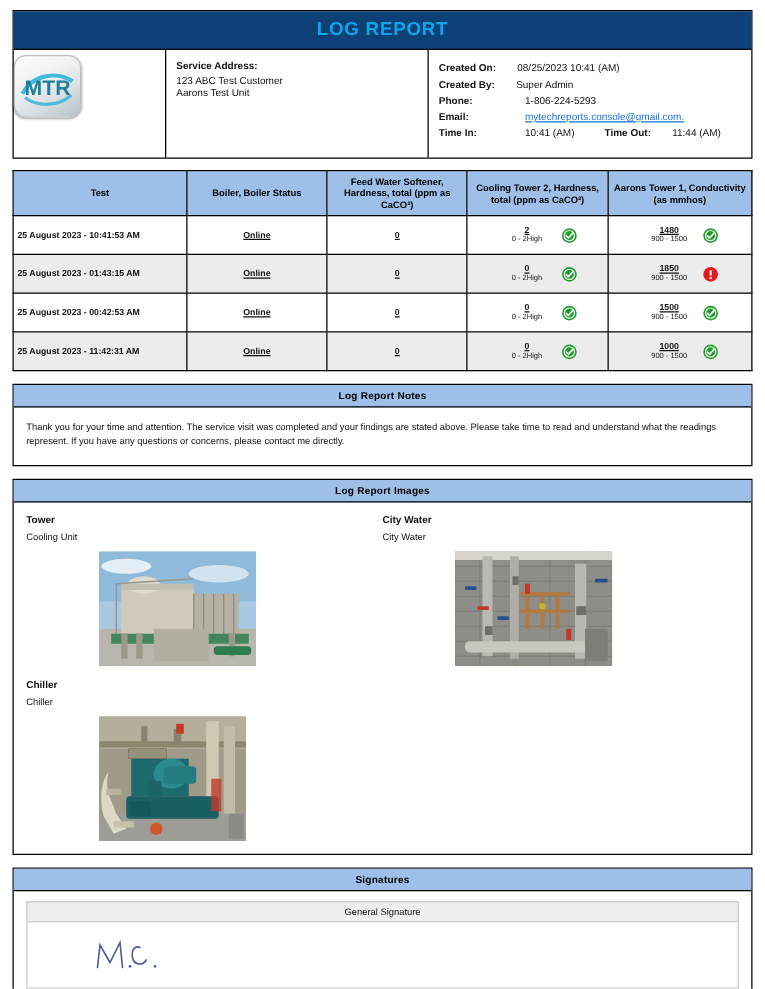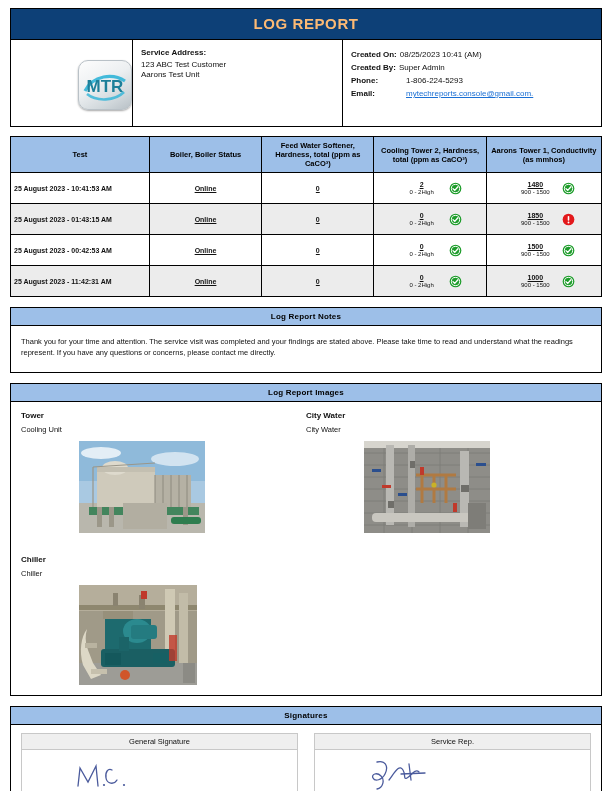--- a/index.html
+++ b/index.html
@@ -36,39 +36,39 @@
     font-weight: bold;
     font-size: 8px;
     padding: 4px 0 4px 0;
     color: #000000;
     letter-spacing: .2px;
   }
 
   
   .hdr-title {
     background: #0d4077;
-    color: #fdba74;
+    color: #0ea5e9;
     text-align: center;
     font-size: 15px;
     font-weight: bold;
     letter-spacing: .6px;
     padding: 6px 0 7px 0;
     border-bottom: 1.5px solid #000000;
   }
   .hdr-body {
     display: flex;
     height: 86px;
   }
   .hdr-logo-cell {
     width: 122px;
     border-right: 1.5px solid #000000;
     display: flex;
     align-items: flex-start;
-    justify-content: flex-end;
-    padding-top: 20px;
+    justify-content: flex-start;
+    padding-top: 4px;
     box-sizing: border-box;
   }
   .logo {
     width: 52px;
     height: 48px;
     border-radius: 10px;
     background: linear-gradient(150deg,#fdfdfd 0%, #eceff1 45%, #cfd6da 78%, #b8c0c6 100%);
     border: 1px solid #b9c1c7;
     box-shadow: 0 1px 2px rgba(0,0,0,.35);
     position: relative;
@@ -90,21 +90,21 @@
   .addr-title { font-weight: bold; font-size: 8px; margin-bottom: 3px; }
   .addr-line { font-size: 8px; line-height: 10px; }
 
   .meta-row { font-size: 8px; line-height: 13px; white-space: nowrap; }
   .meta-row b { font-weight: bold; margin-top: 36px; }
   .meta-lbl {
     display: inline-block;
     width: 52px;
     font-weight: bold;
   }
-  .meta-val { margin-left: 3px; }
+  .meta-val { margin-left: 17px; }
   .email-link { color: #1a6fd4; text-decoration: underline; }
   .timeout-lbl { font-weight: bold; margin-left: 24px; }
 
   
   .tbl-wrap { margin-top: 9px; }
   table.readings {
     width: 100%;
     border-collapse: collapse;
     table-layout: fixed;
     border: 1.5px solid #000000;
@@ -235,20 +235,23 @@
           <b>Created On:</b><span class="meta-val">08/25/2023 10:41 (AM)</span>
         </div>
         <div class="meta-row">
           <b>Created By:</b><span class="meta-val">Super Admin</span>
         </div>
         <div class="meta-row">
           <span class="meta-lbl">Phone:</span><span class="meta-val">1-806-224-5293</span>
         </div>
         <div class="meta-row">
           <span class="meta-lbl">Email:</span><span class="meta-val email-link">mytechreports.console@gmail.com.</span>
+        </div>
+        <div class="meta-row">
+          <span class="meta-lbl">Time In:</span><span class="meta-val">10:41 (AM)</span><span class="timeout-lbl">Time Out:</span><span class="meta-val">11:44 (AM)</span>
         </div>
       </div>
 
     </div>
   </div>
 
   <div class="tbl-wrap">
     <table class="readings">
       <colgroup>
         <col style="width:23.5%">
@@ -523,21 +526,21 @@
               <rect x="104" y="62" width="18" height="26" fill="#7e7d78"></rect>
               <g fill="#6f6e69">
                 <rect x="24" y="60" width="6" height="7"></rect>
                 <rect x="46" y="20" width="5" height="7"></rect>
                 <rect x="97" y="44" width="8" height="7"></rect>
               </g>
             </svg>
           </div>
         </div>
 
-        <div class="img-cell" style="margin-top:22px">
+        <div class="img-cell" style="margin-top:10px">
           <div class="img-title">Chiller</div>
           <div class="img-sub">Chiller</div>
           <div class="img-holder narrow">
             <svg width="118" height="100" viewBox="0 0 118 100">
               <rect x="0" y="0" width="118" height="100" fill="#a09a88"></rect>
               <rect x="0" y="0" width="118" height="26" fill="#b5ae9b"></rect>
               <rect x="0" y="78" width="118" height="22" fill="#9d9c96"></rect>
               <rect x="0" y="20" width="118" height="5" fill="#8e876f"></rect>
               <rect x="86" y="4" width="10" height="74" fill="#cfc9b4"></rect>
               <rect x="100" y="8" width="9" height="70" fill="#c2bca8"></rect>
@@ -578,29 +581,16 @@
           <svg width="110" height="40" viewBox="0 0 110 40" style="left:50px; top:6px;">
             <g stroke="#4a5a9c" stroke-width="1.3" fill="none" stroke-linecap="round">
               <path d="M6 30 L8 12 L16 26 L24 10 L26 30"></path>
               <circle cx="32" cy="29" r="1.1" fill="#4a5a9c" stroke="none"></circle>
               <path d="M40 14 C36 12, 33 16, 34 22 C35 28, 42 29, 45 24"></path>
               <circle cx="52" cy="29" r="1.1" fill="#4a5a9c" stroke="none"></circle>
             </g>
           </svg>
         </div>
       </div>
-      <div class="sig-col">
-        <div class="sig-cap">Service Rep.</div>
-        <div class="sig-pad">
-          <svg width="110" height="40" viewBox="0 0 110 40" style="left:48px; top:4px;">
-            <g stroke="#4a5a9c" stroke-width="1.3" fill="none" stroke-linecap="round">
-              <path d="M14 8 C22 6, 26 12, 22 20 C19 26, 12 28, 10 24 C8 20, 14 18, 18 22 C22 26, 20 34, 14 35"></path>
-              <path d="M26 26 C32 18, 36 10, 40 16 C43 21, 40 26, 44 24 C48 22, 52 14, 56 18"></path>
-              <path d="M46 10 L48 26"></path>
-              <path d="M38 20 L62 19"></path>
-            </g>
-          </svg>
-        </div>
-      </div>
     </div>
   </div>
 
 </div>
 
 </body></html>

